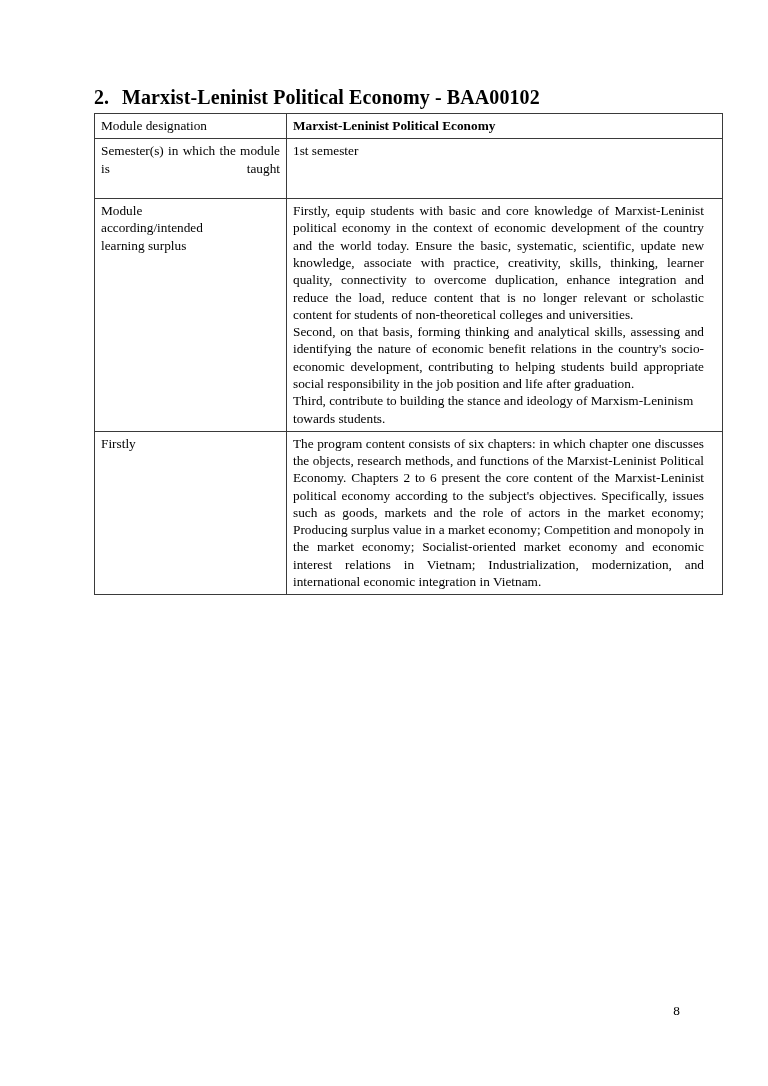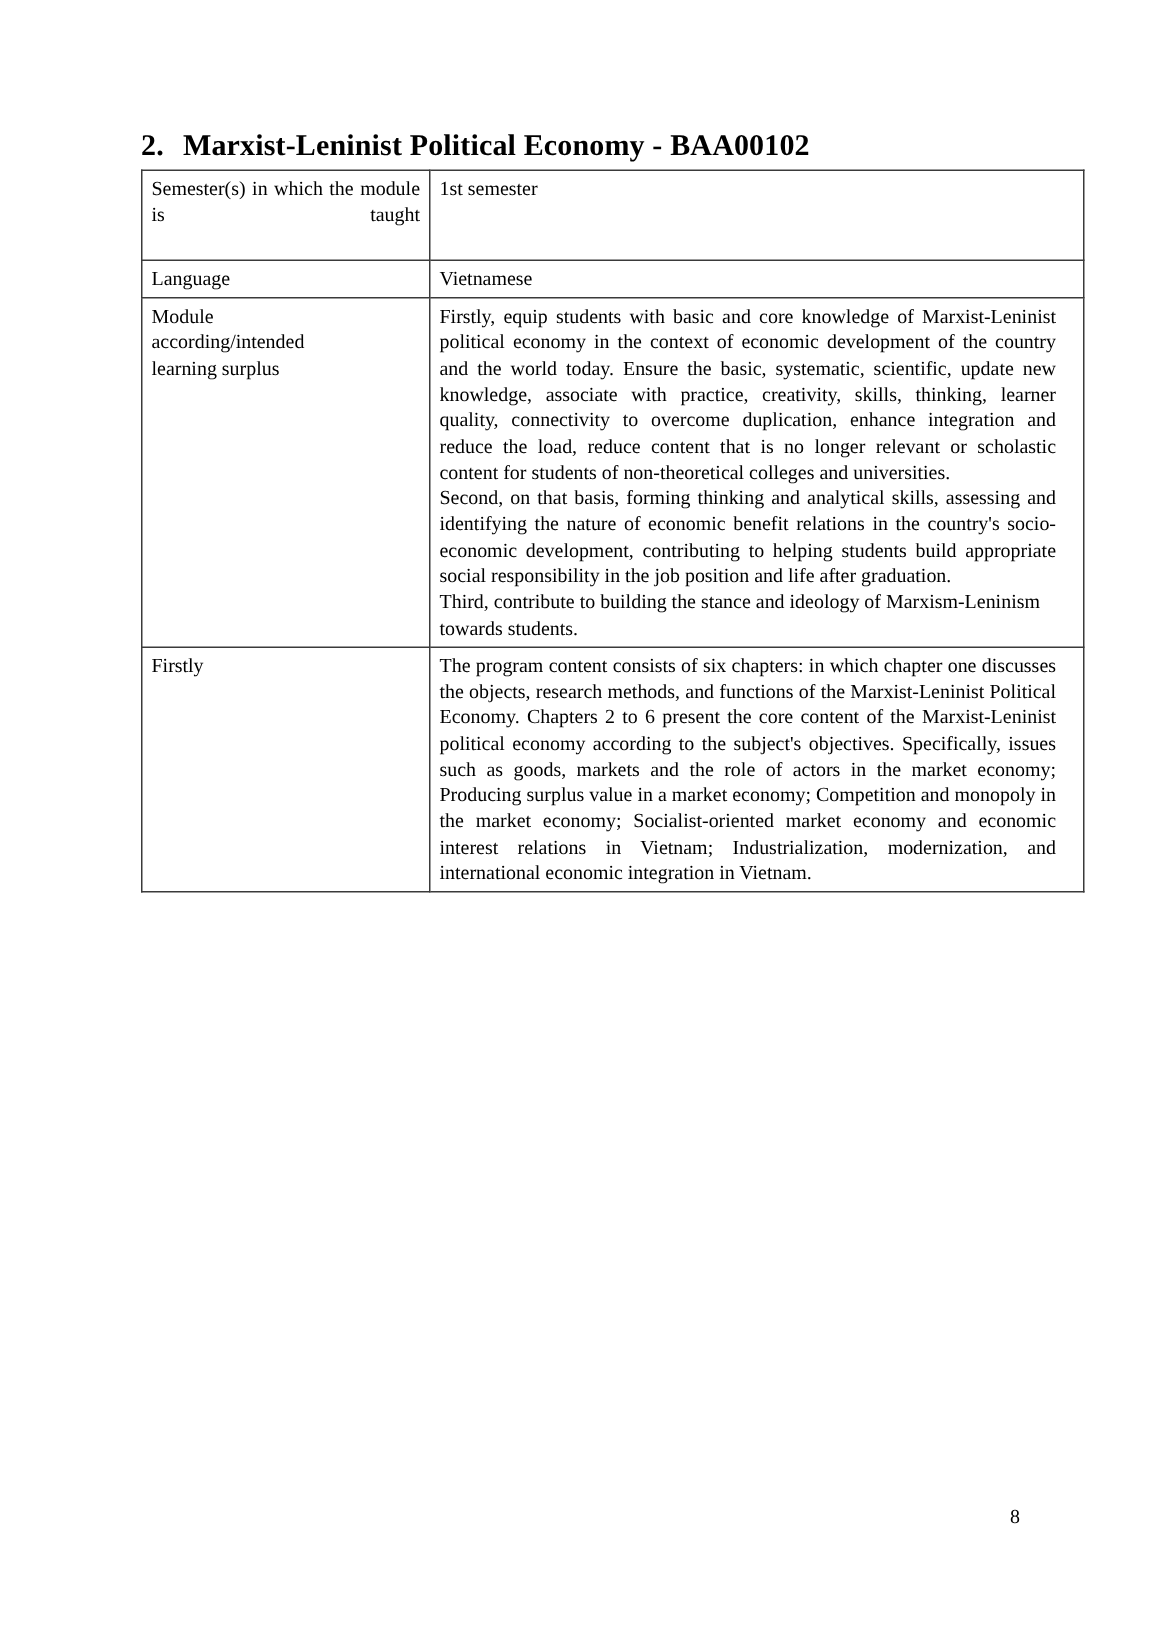--- a/index.html
+++ b/index.html
@@ -106,33 +106,35 @@
 <body>
 
 <div class="page">
 
   <div class="section-heading">
     <span class="num">2.</span><span>Marxist-Leninist Political Economy - BAA00102</span>
   </div>
 
   <table class="module-table">
     <tbody>
+      <tr>
+        <td class="label">Module designation</td>
+        <td class="value">
+          <span class="bold-value">Marxist-Leninist Political Economy</span>
+        </td>
+      </tr>
 
 
       <tr>
         <td class="label">
           <span class="label-justified">Semester(s) in which the module is taught</span>
         </td>
         <td class="value">1st semester</td>
       </tr>
 
-      <tr>
-        <td class="label">Language</td>
-        <td class="value">Vietnamese</td>
-      </tr>
 
 
       <tr>
         <td class="label">
           <span>Module</span><br>
           <span>according/intended</span><br>
           <span>learning surplus</span>
         </td>
         <td class="value justified">
           <p>Firstly, equip students with basic and core knowledge of Marxist-Leninist political economy in the context of economic development of the country and the world today. Ensure the basic, systematic, scientific, update new knowledge, associate with practice, creativity, skills, thinking, learner quality, connectivity to overcome duplication, enhance integration and reduce the load, reduce content that is no longer relevant or scholastic content for students of non-theoretical colleges and universities.</p>

